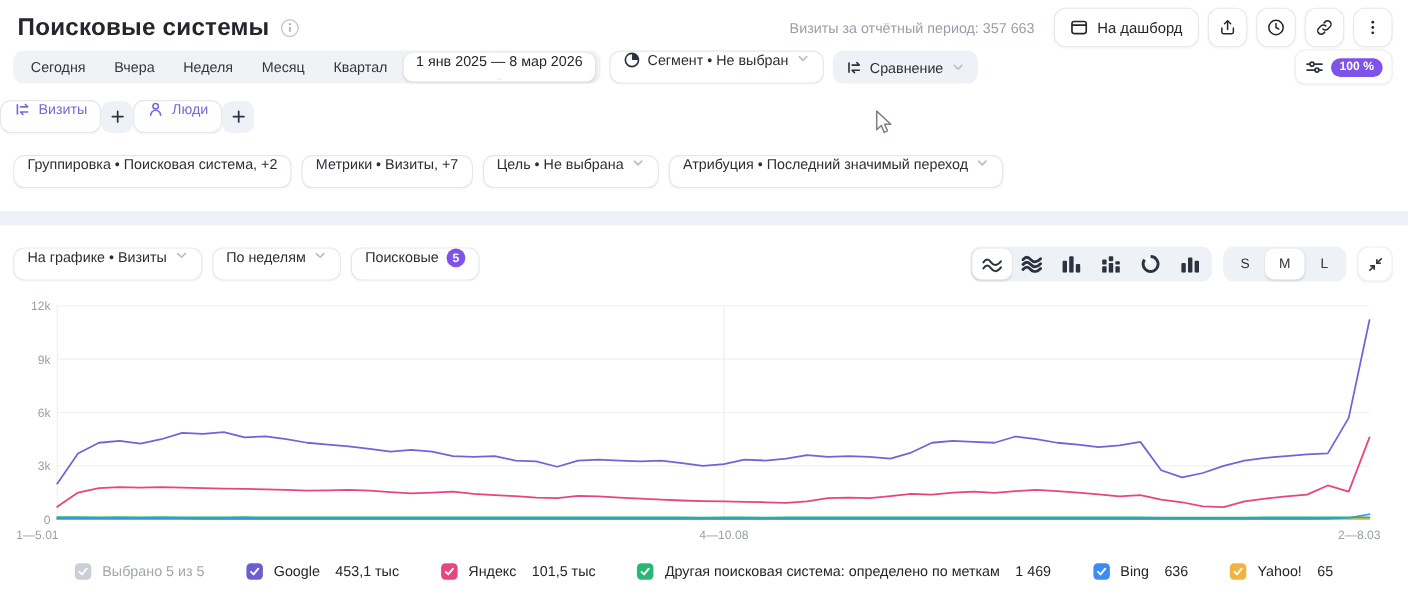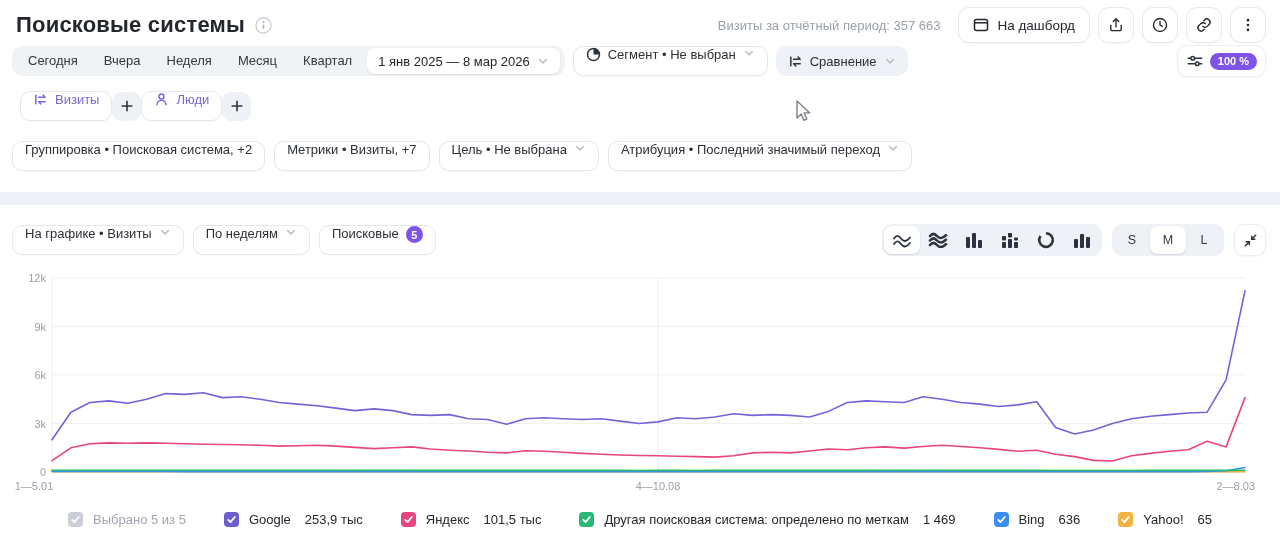--- a/index.html
+++ b/index.html
@@ -21,34 +21,34 @@
   .icon-btn { width:36px; padding:0; }
 
   
   .filter-row { position:absolute; top:46px; left:12px; right:14px; height:30px;
     display:flex; align-items:center; gap:8px; }
   .tabs-group { display:flex; align-items:center; background:#f0f3f6; border-radius:10px;
     height:30px; padding:0 3px; }
   .tab { font-size:13px; color:#33373e; padding:0 13px; line-height:30px; border-radius:8px; cursor:pointer; }
   .date-pill { display:flex; align-items:center; gap:7px; background:#fff; border-radius:8px;
     height:26px; margin:0 2px; padding:0 11px; font-size:13px; color:#23262c;
-    box-shadow:0 1px 2px rgba(40,50,70,.12); cursor:pointer; }
+    box-shadow:0 1px 2px rgba(40,50,70,.12); cursor:pointer;flex-direction:column; }
   .pill { display:inline-flex; gap:7px; background:#fff;
     border:1px solid #e4e7eb; border-radius:10px; height:30px; padding:0 12px;
     font-size:13px; color:#2b2f36; cursor:pointer; box-shadow:0 1px 1px rgba(40,50,70,.03); }
   .chip { display:inline-flex; align-items:center; gap:7px; background:#eef1f5;
     border-radius:10px; height:30px; padding:0 12px; font-size:13px; color:#2b2f36; cursor:pointer; }
   .sampling-btn { margin-left:auto; display:inline-flex; align-items:center; gap:6px;
     background:#fff; border:1px solid #eceff2; border-radius:10px; height:32px; padding:0 8px;
     cursor:pointer; box-shadow:0 1px 2px rgba(40,50,70,.05); }
   .badge-pill { background:#7d53e8; color:#fff; font-size:11px; font-weight:700;
     border-radius:10px; padding:3px 8px; line-height:1; }
 
   
-  .metrics-row { position:absolute; top:91px; left:20px; display:flex; align-items:center; gap:0; }
+  .metrics-row { position:absolute; top:91px; left:0; display:flex; align-items:center; gap:0; }
   .purple { color:#7b68d9; }
   .plus-btn { width:29px; height:29px; border-radius:9px; background:#eef1f5; border:none;
     display:inline-flex; align-items:center; justify-content:center; cursor:pointer; }
 
   
   .settings-row { position:absolute; top:141px; left:12px; display:flex; align-items:center; gap:9px; }
 
   
   .divider-band { position:absolute; top:192px; left:0; width:1280px; height:13px; background:#edf0f4; }
 
@@ -352,21 +352,21 @@
       </span>
       <span class="legend-muted">Выбрано 5 из 5</span>
     </span>
     <span class="legend-item">
       <span class="cb" style="background: rgb(107, 94, 207);">
           <svg class="ic" width="11" height="11" viewBox="0 0 12 12" fill="none" stroke="#fff" stroke-width="1.9" stroke-linecap="round" stroke-linejoin="round">
             <path d="M2.4 6.4l2.5 2.5 4.7-5.6"></path>
           </svg>
         </span>
       <span class="legend-name">Google</span>
-      <span class="legend-val">253,9 тыс</span>
+      <span class="legend-val">453,1 тыс</span>
     </span>
     <span class="legend-item">
       <span class="cb" style="background: rgb(232, 68, 127);">
           <svg class="ic" width="11" height="11" viewBox="0 0 12 12" fill="none" stroke="#fff" stroke-width="1.9" stroke-linecap="round" stroke-linejoin="round">
             <path d="M2.4 6.4l2.5 2.5 4.7-5.6"></path>
           </svg>
         </span>
       <span class="legend-name">Яндекс</span>
       <span class="legend-val">101,5 тыс</span>
     </span>

